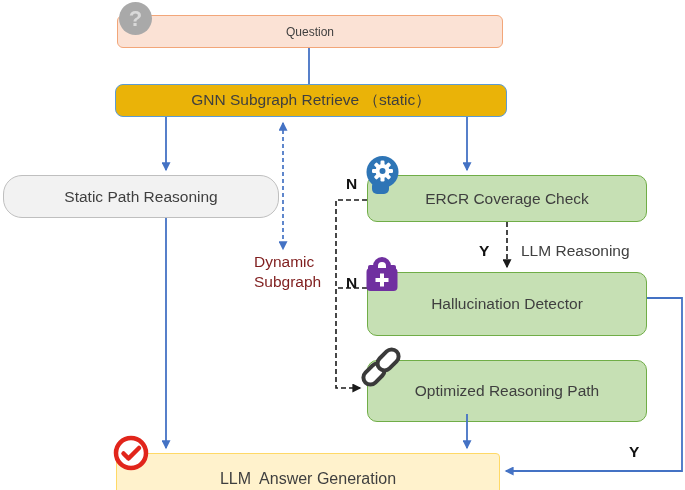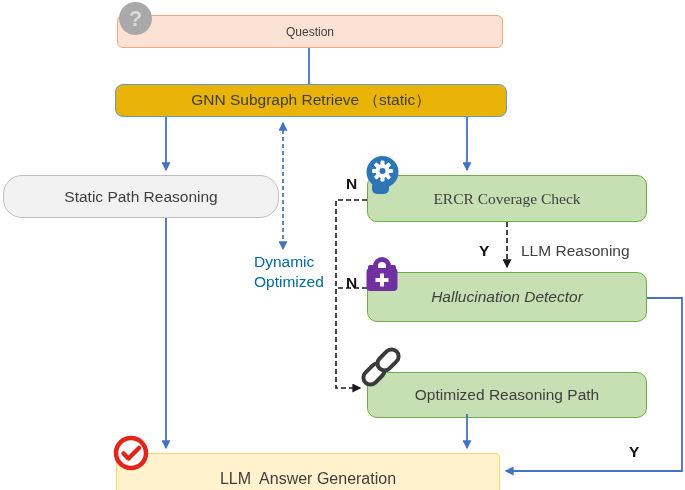--- a/index.html
+++ b/index.html
@@ -19,38 +19,38 @@
     left:115px;top:84px;width:392px;height:33px;
     background:#eab308;border:1.5px solid #5B9BD5;border-radius:8px;font-size:15.5px;
   }
   .node-static{
     left:3px;top:175px;width:276px;height:43px;
     background:#F2F2F2;border:1.5px solid #BFBFBF;border-radius:19px;font-size:15.5px;
   }
   .node-green{
     background:#C6E0B4;border:1.5px solid #70AD47;border-radius:10px;font-size:15.5px;
   }
-  .node-ercr{left:367px;top:175px;width:280px;height:47px;font-family:Liberation Serif, serif;}
-  .node-halluc{left:367px;top:272px;width:280px;height:50px;font-style:italic;}
-  .node-optimized{left:367px;top:372px;width:280px;height:46px;}
+  .node-ercr{left:367px;top:175px;width:280px;height:47px;}
+  .node-halluc{left:367px;top:272px;width:280px;height:64px;}
+  .node-optimized{left:367px;top:360px;width:280px;height:62px;}
   .node-answer{
     left:116px;top:453px;width:384px;height:52px;
     background:#FFF2CC;border:1.5px solid #FFD966;border-radius:4px;font-size:16px;
   }
   .connector-layer{position:absolute;left:0;top:0;z-index:5;pointer-events:none;}
   .edge-label{position:absolute;color:#404040;font-size:15.5px;z-index:4;}
   .branch-label{position:absolute;color:#111111;font-size:15.5px;font-weight:600;z-index:4;}
   .icon{position:absolute;z-index:6;}
   .q-icon{
     left:119px;top:2px;width:33px;height:33px;border-radius:50%;background:#A9A9A9;
     display:flex;align-items:center;justify-content:center;
     color:#D9D9D9;font-size:22px;font-weight:bold;
   }
   .dynamic-label{
-    position:absolute;left:254px;top:252px;width:78px;color:#0369a1;
+    position:absolute;left:254px;top:252px;width:78px;color:#7f1d1d;
     font-size:15.5px;line-height:19.5px;z-index:4;
   }
   .dynamic-label span{display:block;}
 </style>
 </head>
 <body>
 
 <div class="canvas">
 
   <div class="node node-question">Question</div>
@@ -78,21 +78,21 @@
     <path d="M467 414 L467 448" stroke="#4472C4" stroke-width="1.8" fill="none" marker-end="url(#arrow-blue)"></path>
     <path d="M647 298 L682 298 L682 471 L506 471" stroke="#4472C4" stroke-width="1.8" fill="none" marker-end="url(#arrow-blue)"></path>
     <path d="M283 123 L283 249" stroke="#4472C4" stroke-width="1.7" fill="none" stroke-dasharray="4 3" marker-start="url(#arrow-blue)" marker-end="url(#arrow-blue)"></path>
     <path d="M367 200 L336 200 L336 388 L360 388" stroke="#1A1A1A" stroke-width="1.6" fill="none" stroke-dasharray="5 3" marker-end="url(#arrow-black)"></path>
     <path d="M367 288 L336 288" stroke="#1A1A1A" stroke-width="1.6" fill="none" stroke-dasharray="5 3"></path>
     <path d="M507 222 L507 267" stroke="#1A1A1A" stroke-width="1.6" fill="none" stroke-dasharray="5 3" marker-end="url(#arrow-black)"></path>
   </svg>
 
   <div class="dynamic-label">
     <span>Dynamic</span>
-    <span>Optimized</span>
+    <span>Subgraph</span>
   </div>
   <div class="edge-label" style="left:521px;top:242px;">LLM Reasoning</div>
   <div class="branch-label" style="left:346px;top:175px;">N</div>
   <div class="branch-label" style="left:346px;top:274px;">N</div>
   <div class="branch-label" style="left:479px;top:242px;">Y</div>
   <div class="branch-label" style="left:629px;top:443px;">Y</div>
 
   <div class="icon q-icon">?</div>
 
   <div class="icon" style="left:364px;top:155px;width:37px;height:41px;">

